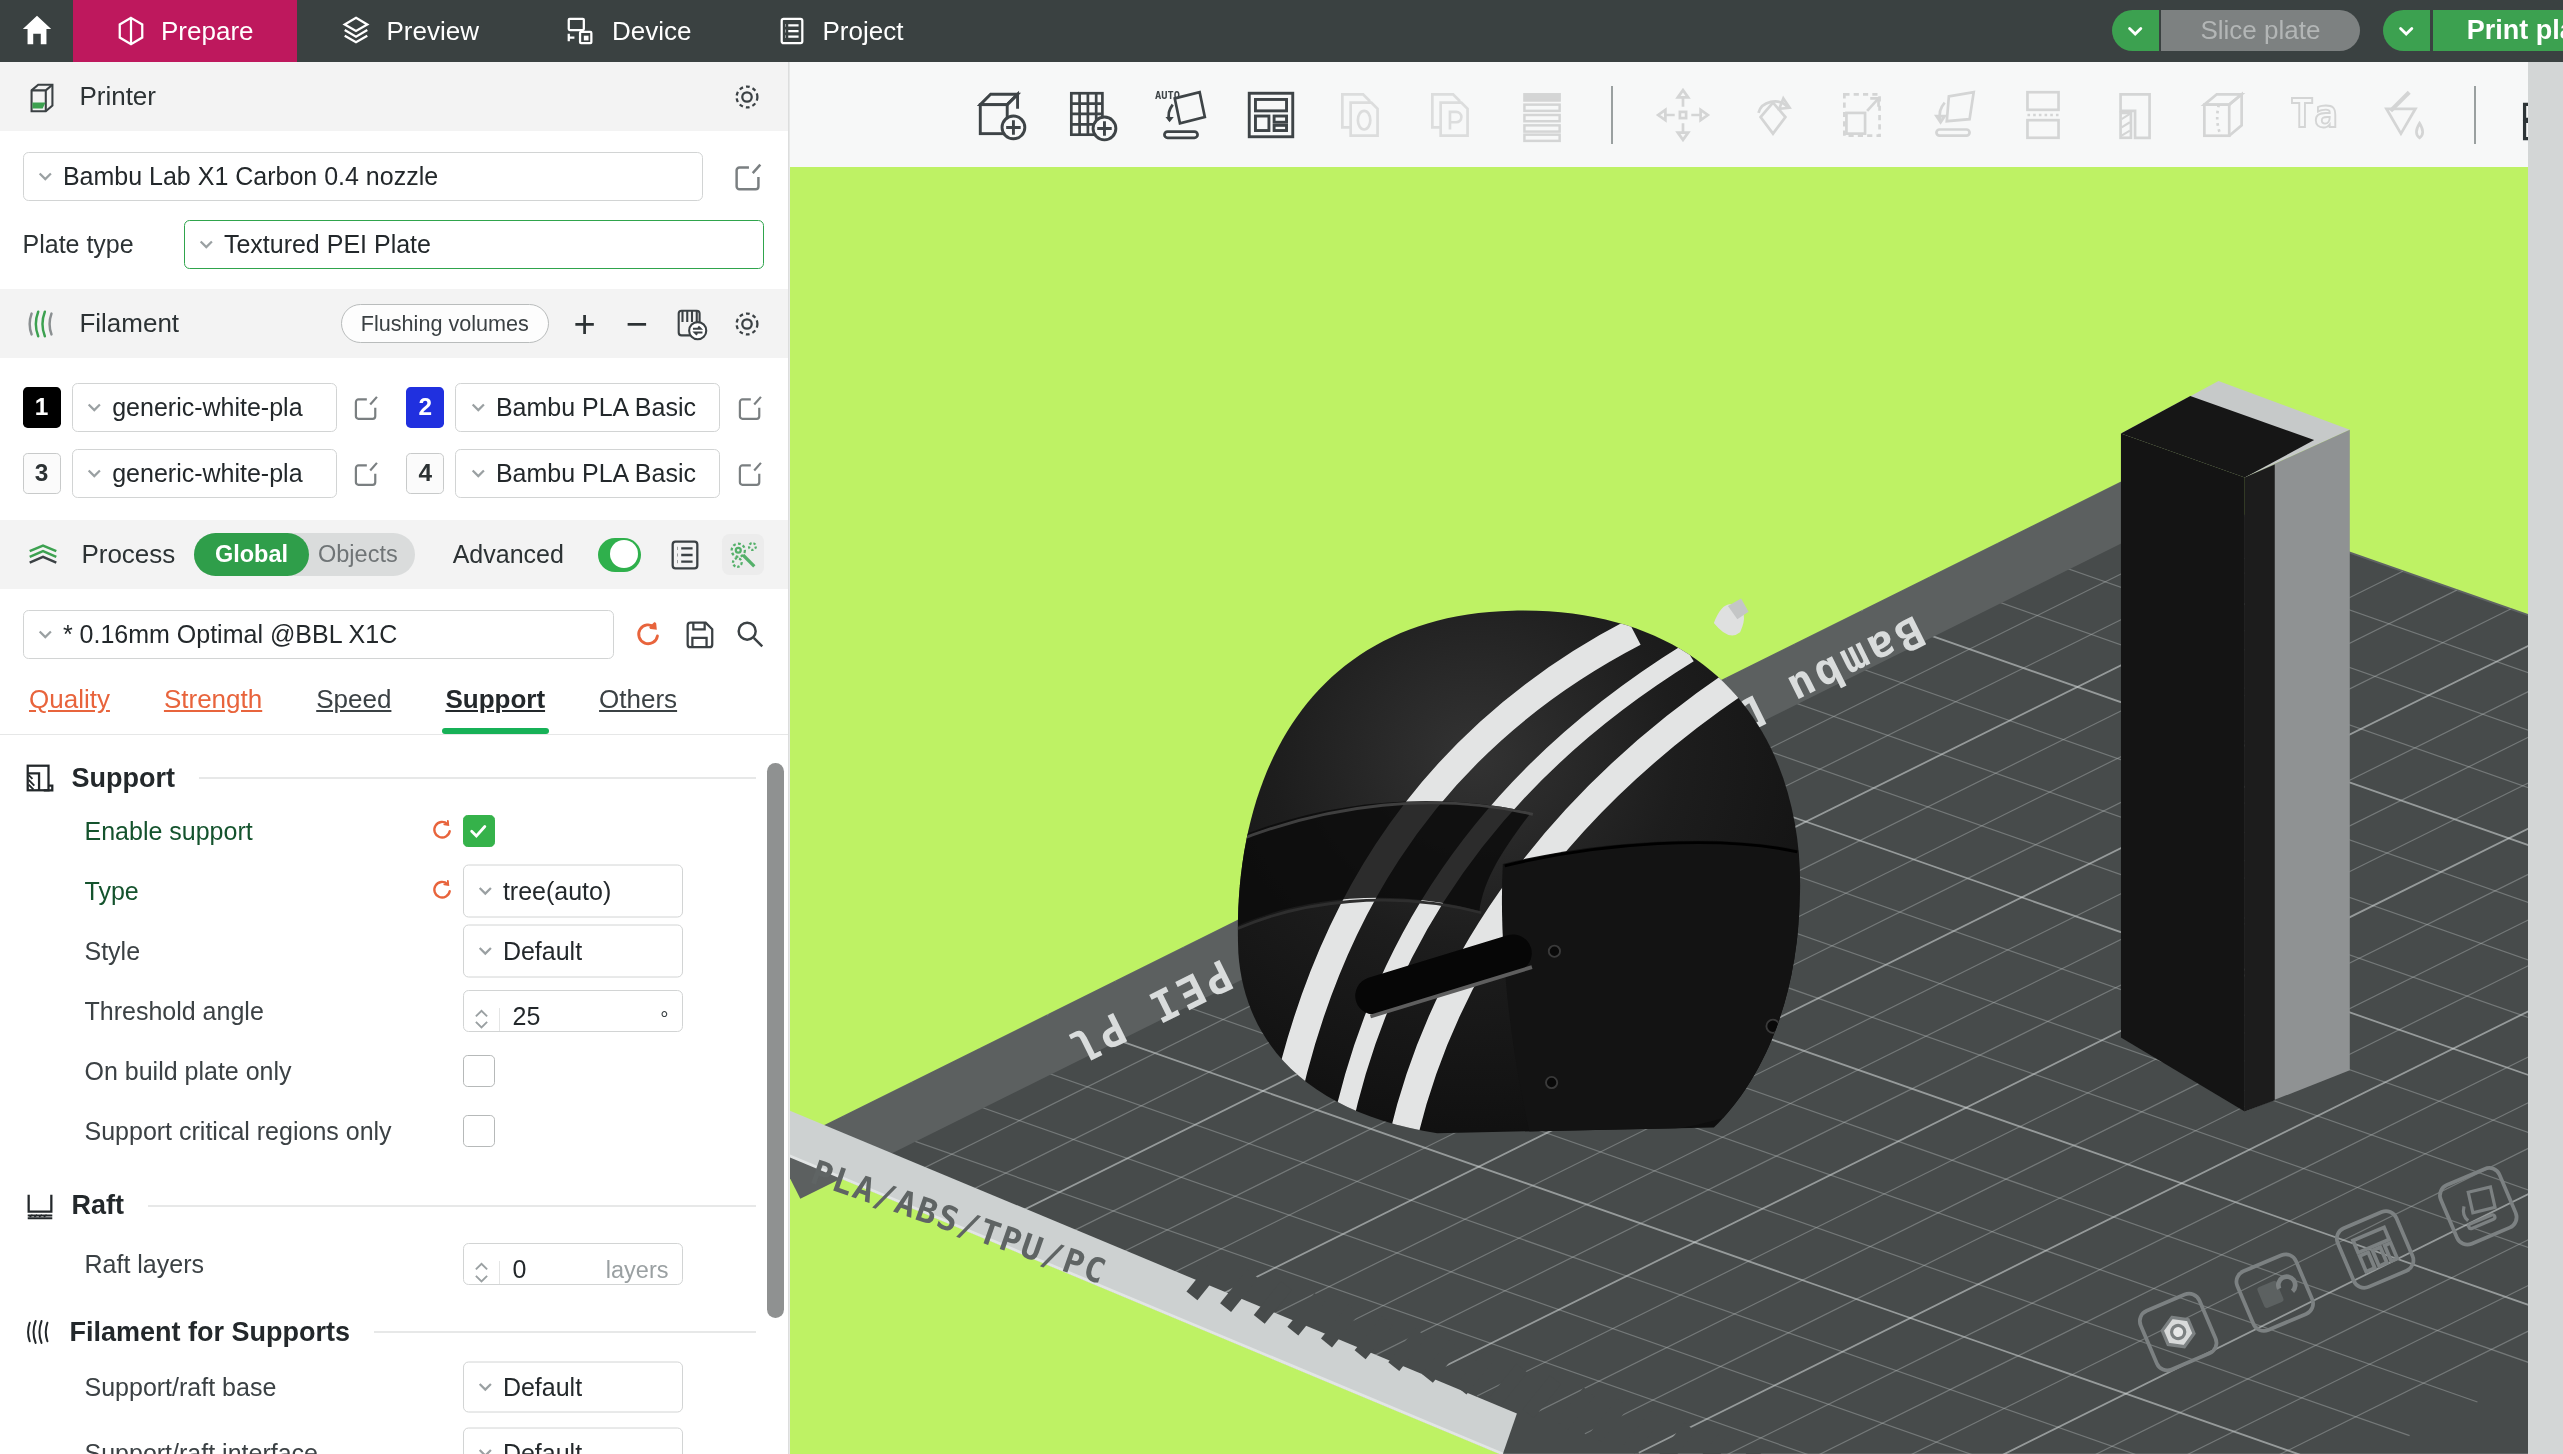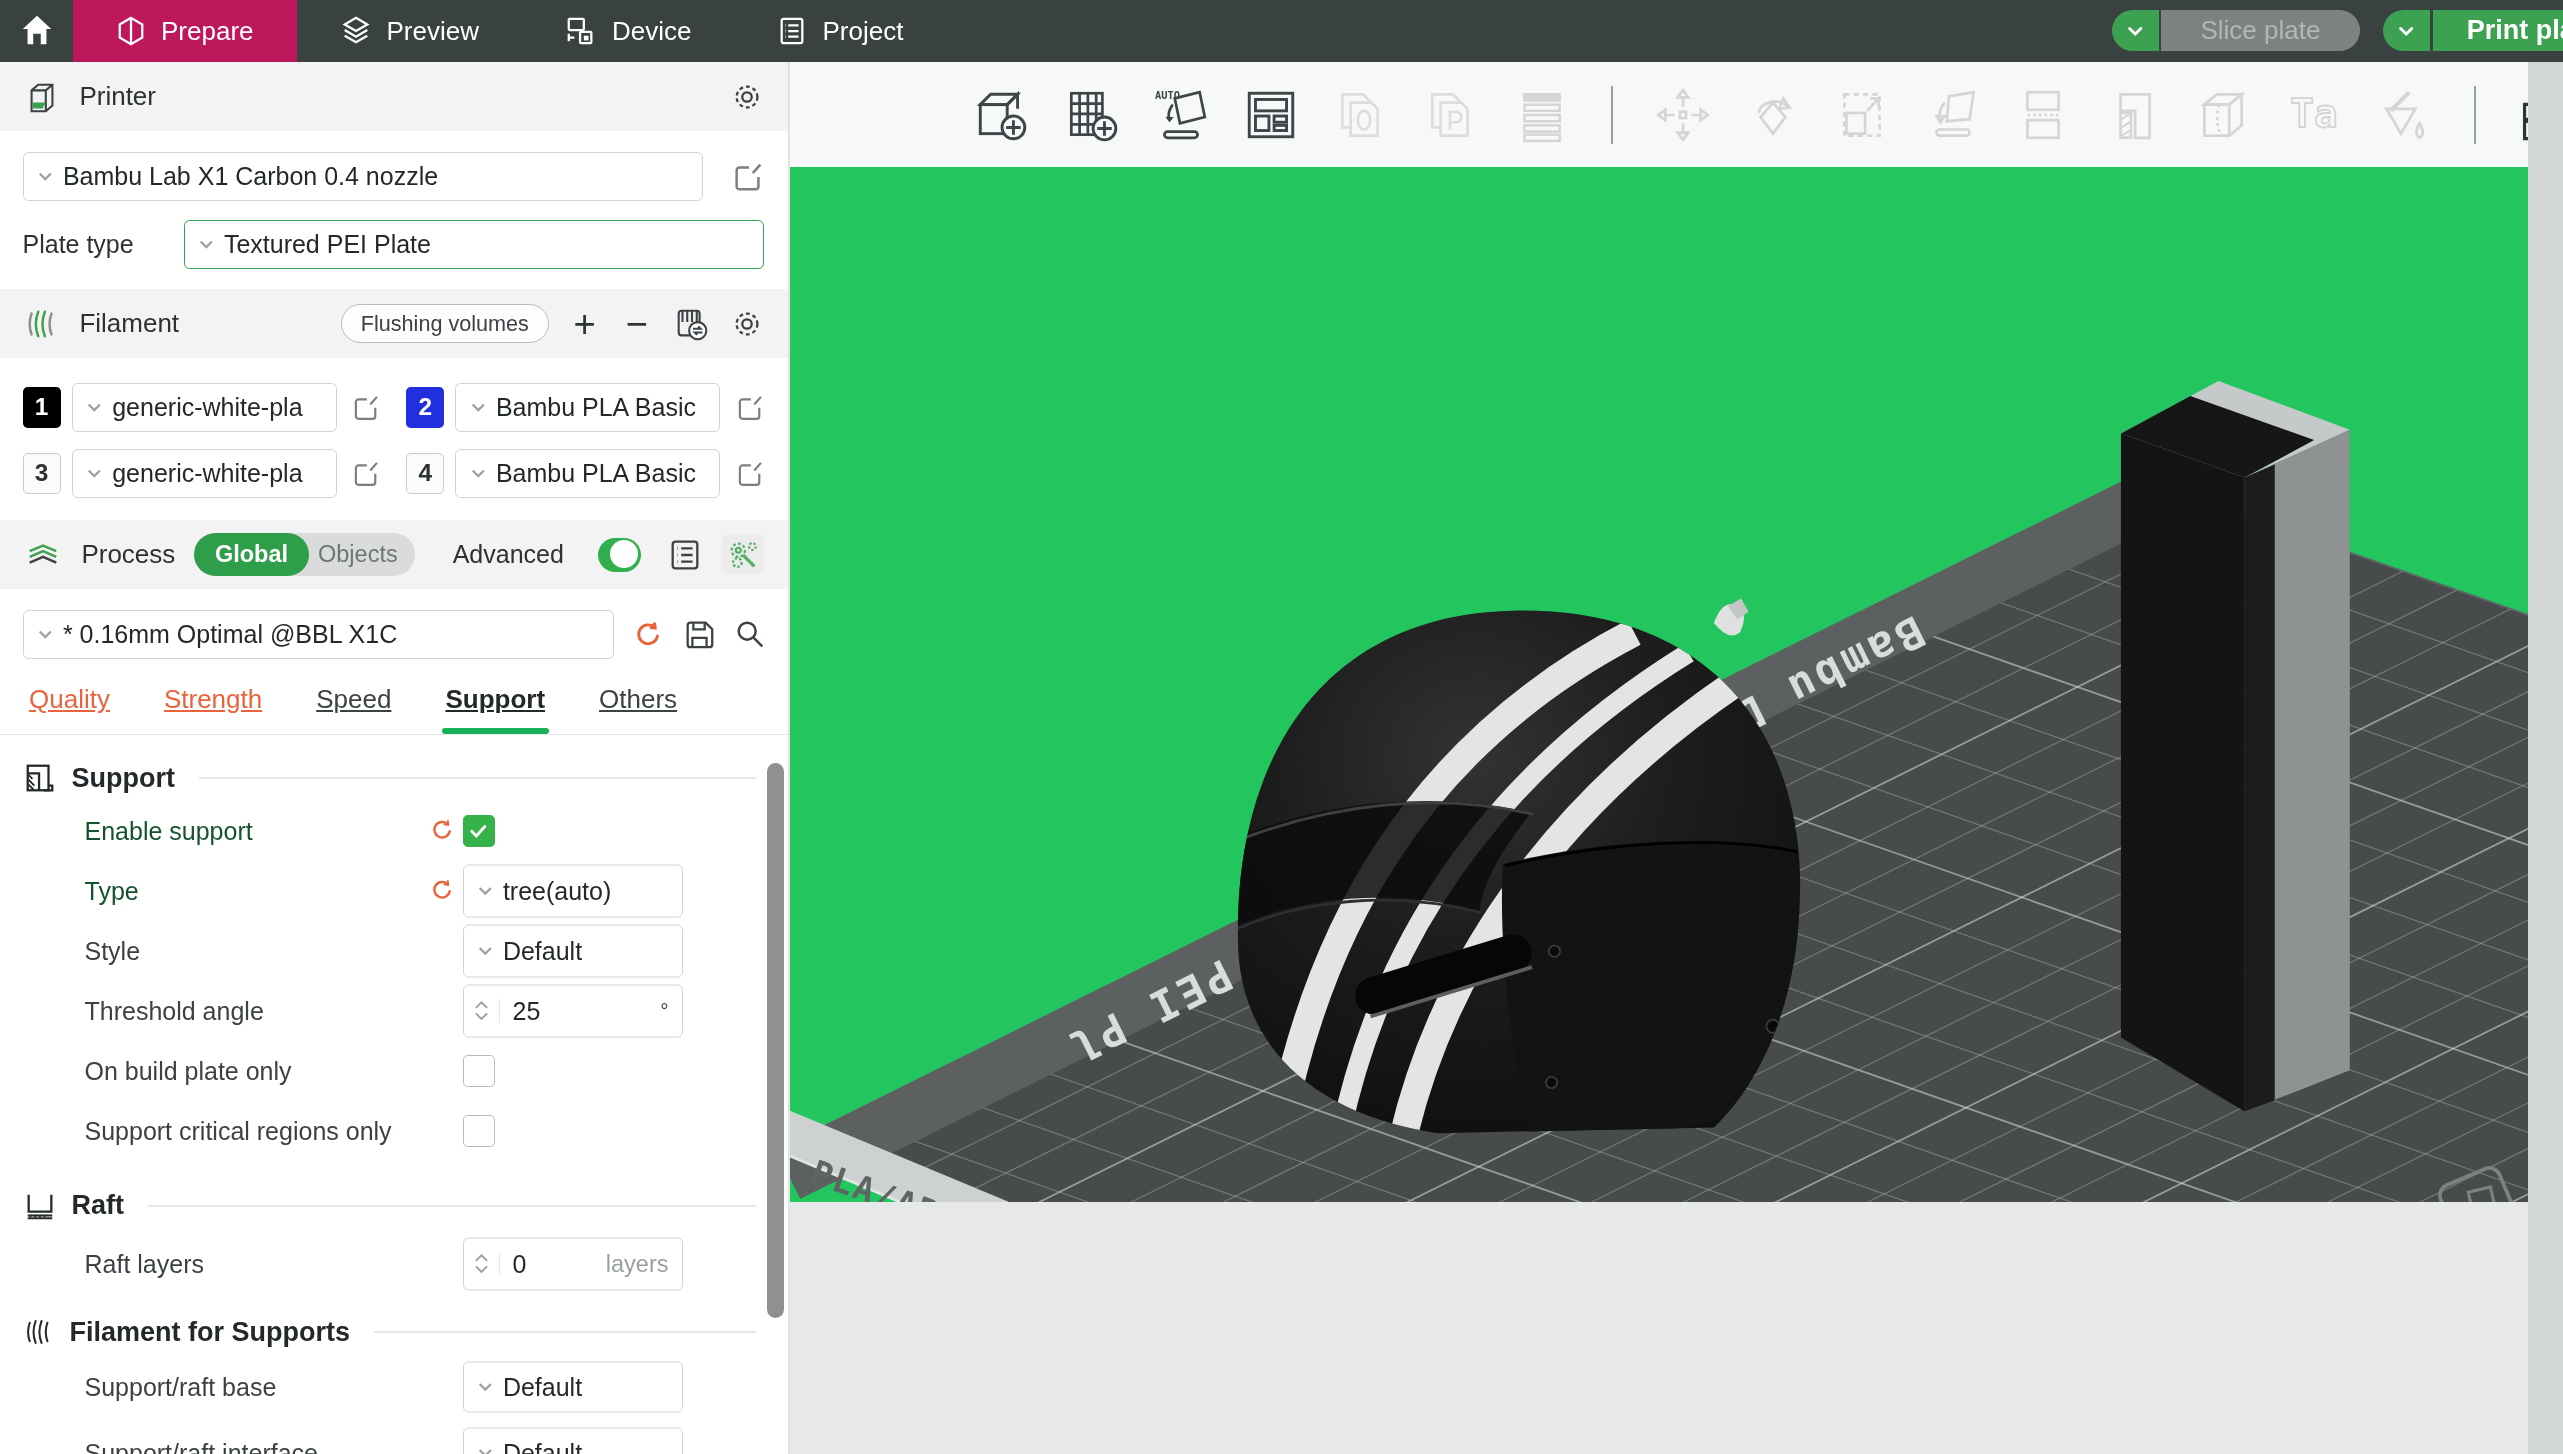--- a/index.html
+++ b/index.html
@@ -82,33 +82,33 @@
   .group-line { flex:1; height:1.9px; background:#e7e8e8; margin-left:9.4px; }
 
   .srow { position:relative; height:60px; }
   .srow .lbl { position:absolute; left:62px; top:50%; transform:translateY(-50%);
     font-size:25px; color:#3b4144; white-space:nowrap; }
   .srow .lbl.mod { color:#14532d; }
   .srow .reset { position:absolute; left:405px; top:50%; transform:translateY(-50%); }
   .srow .ctrl { position:absolute; left:440px; top:50%; transform:translateY(-50%); width:220px; }
   .checkbox { width:32px; height:32px; border:1.9px solid #b6b9b9; border-radius:4.7px; background:#fff; }
   .checkbox.checked { background:#35b24a; border-color:#35b24a; display:flex; align-items:center; justify-content:center; }
-  .spinbox { height:53px; border:1.9px solid #d2d4d4; border-radius:5.6px; background:#fff;
-    display:flex; align-items:center; }
+  .spinbox { height:42px; border:1.9px solid #d2d4d4; border-radius:5.6px; background:#fff;
+    display:flex; align-items:flex-end; }
   .spincol { width:36px; border-right:1.9px solid #e4e5e5; display:flex; flex-direction:column; }
   .spincol span { flex:1; display:flex; align-items:center; justify-content:center; color:#9aa0a2; font-size:15px; }
   .spinval { flex:1; display:flex; align-items:center; padding-left:13px; font-size:25px; color:#23282b; }
   .spin-unit { display:flex; align-items:center; padding-right:13px; color:#9aa0a2; font-size:23.5px; }
   .deg { color:#3b4144; font-size:20.6px; }
 
   .panel-scrollbar { position:absolute; left:767px; top:701px; width:17px; height:555px;
     border-radius:8.4px; background:#8f9191; }
 
   
-  .viewport { position:absolute; left:790px; top:62px; width:1738px; height:1140px; background:#22c55e; overflow:hidden; }
+  .viewport { position:absolute; left:790px; top:62px; width:1738px; height:1392px; background:#bef264; overflow:hidden; }
   .vtoolbar { position:absolute; left:0; top:0; width:1738px; height:105px; background:#f7f8f8;
     display:flex; align-items:center; padding-left:180px; gap:28px; z-index:10; }
   .vicon { width:62px; height:62px; display:flex; align-items:center; justify-content:center; flex:none; }
   .vsep { width:1.9px; height:58px; background:#9aa0a0; margin:0 11.3px; flex:none; }
   .scene { position:absolute; left:0; top:0; width:1738px; height:1392px; }
   .right-strip { position:absolute; left:2528px; top:62px; width:35px; height:1392px; background:#d3d6d6; z-index:45; }
 
   svg text { font-family:"DejaVu Sans Mono", monospace; }
 </style>
 </head>

